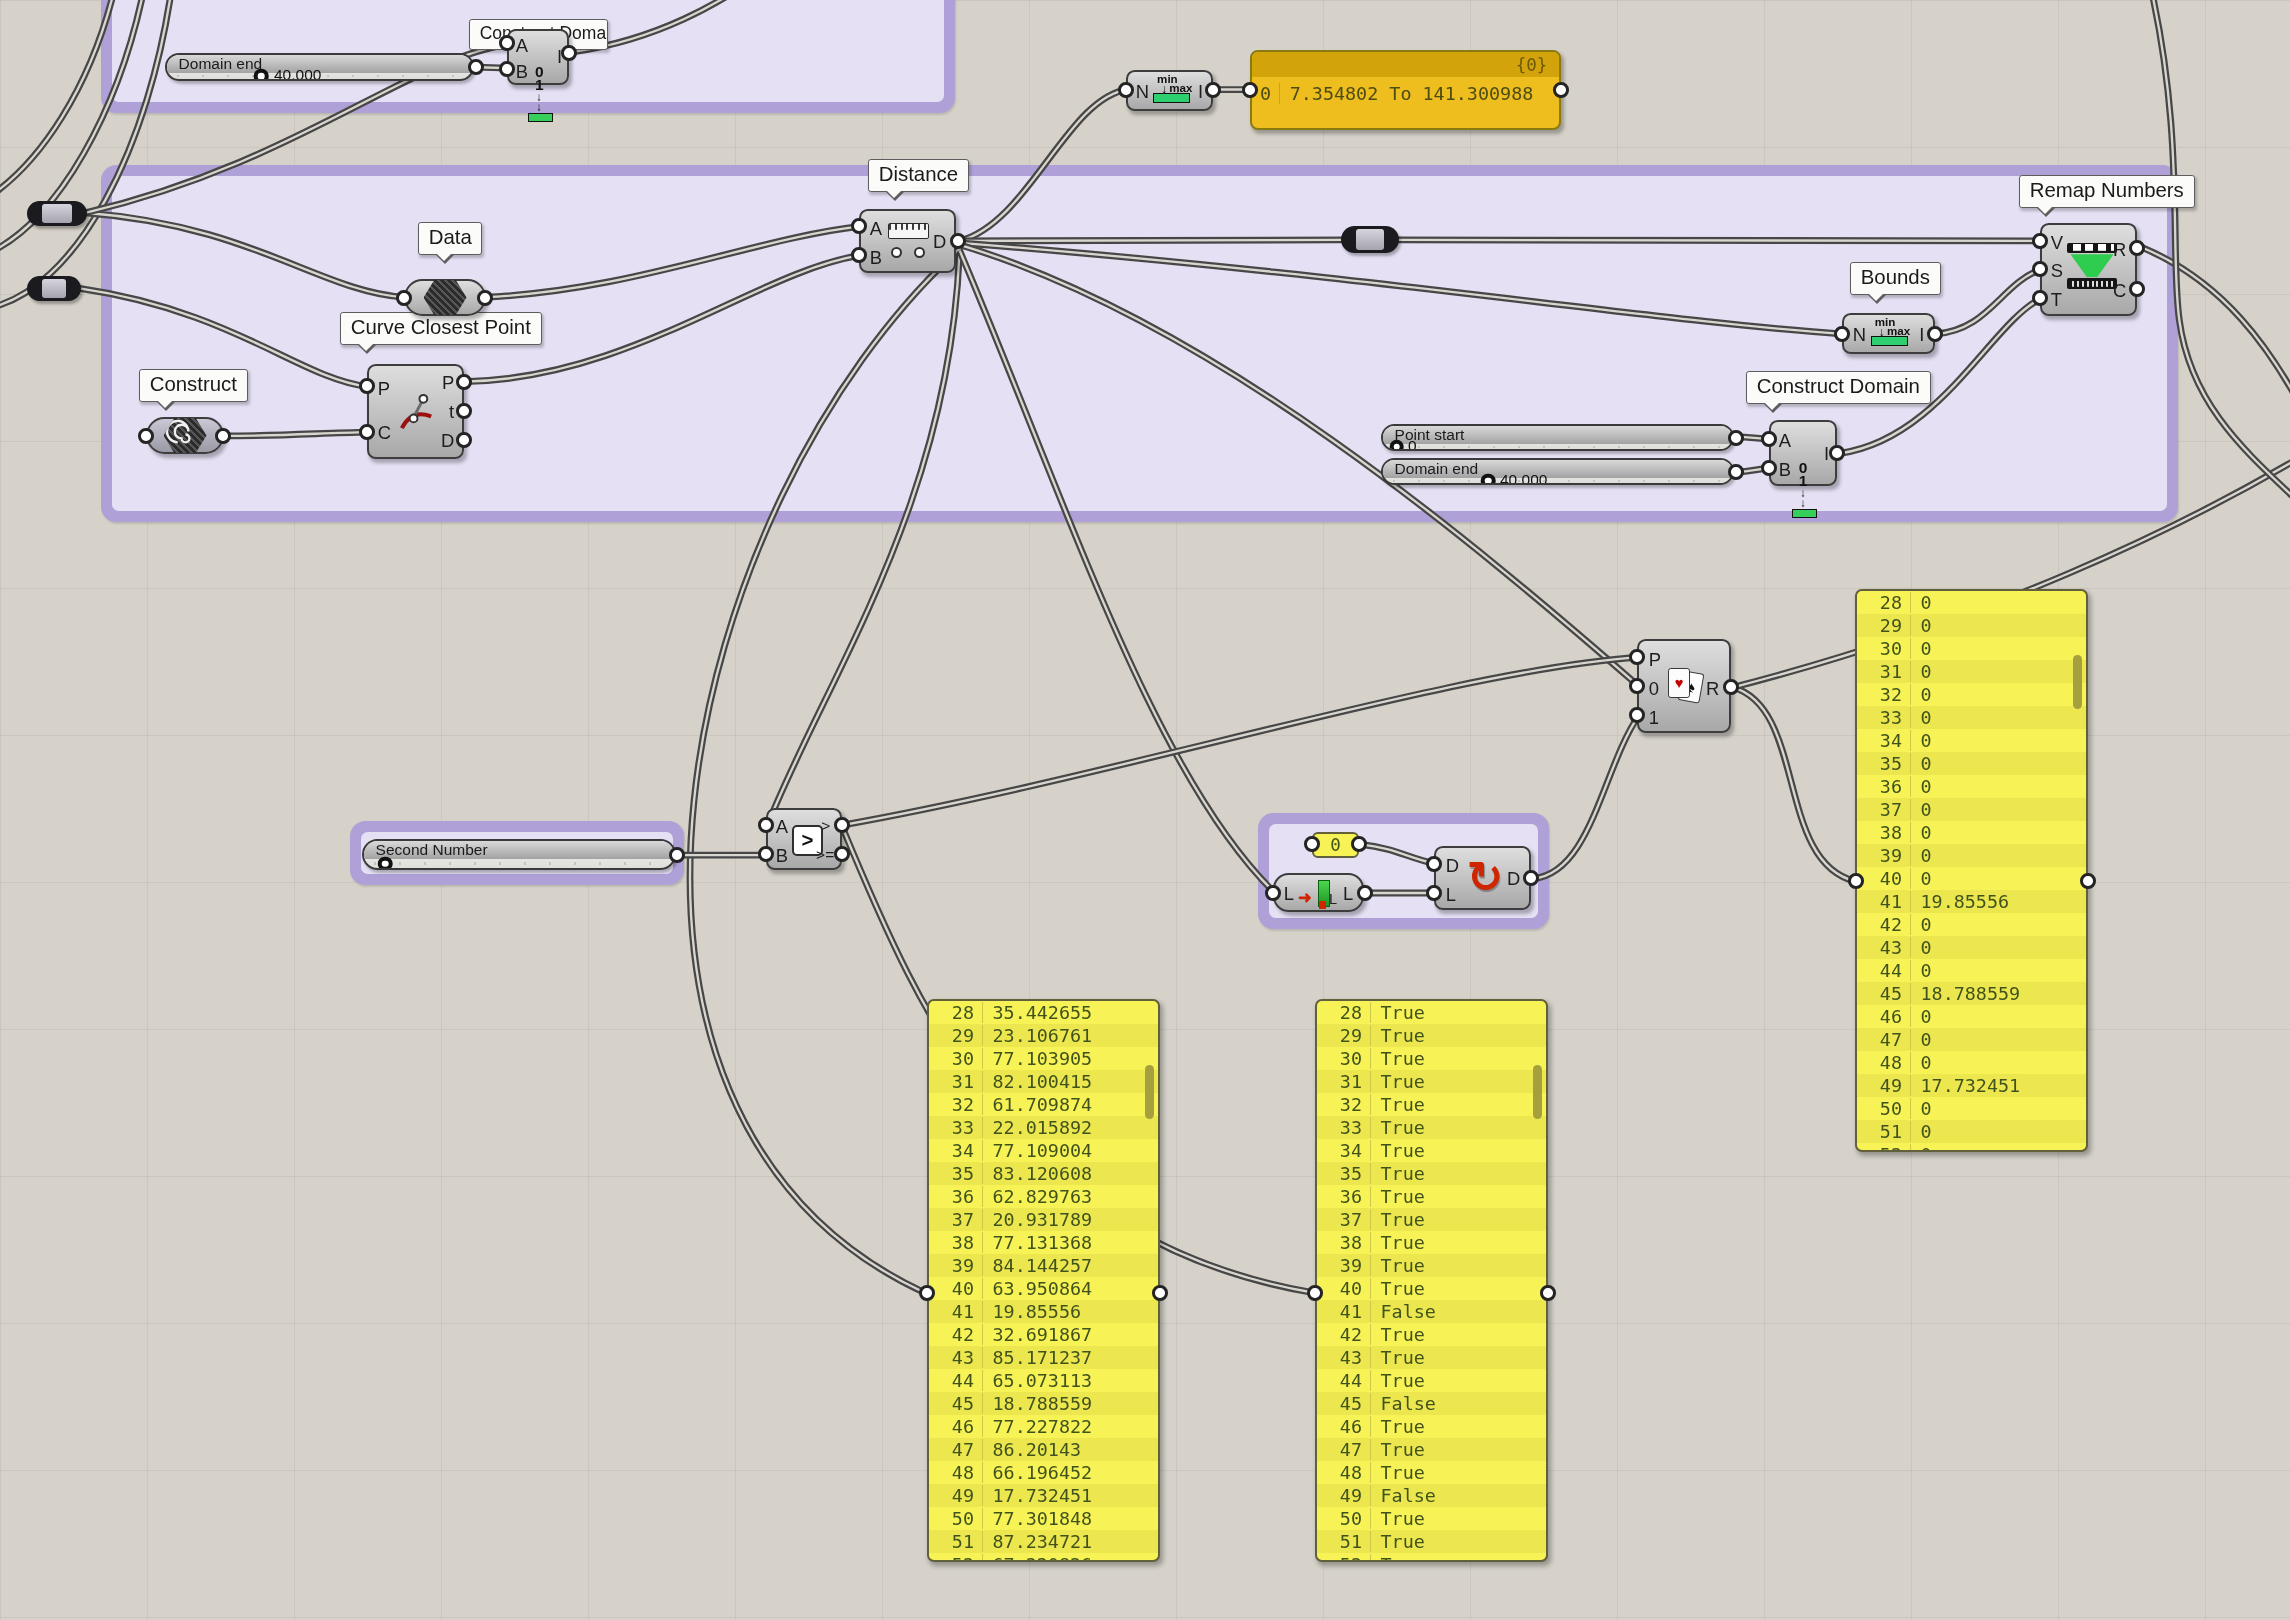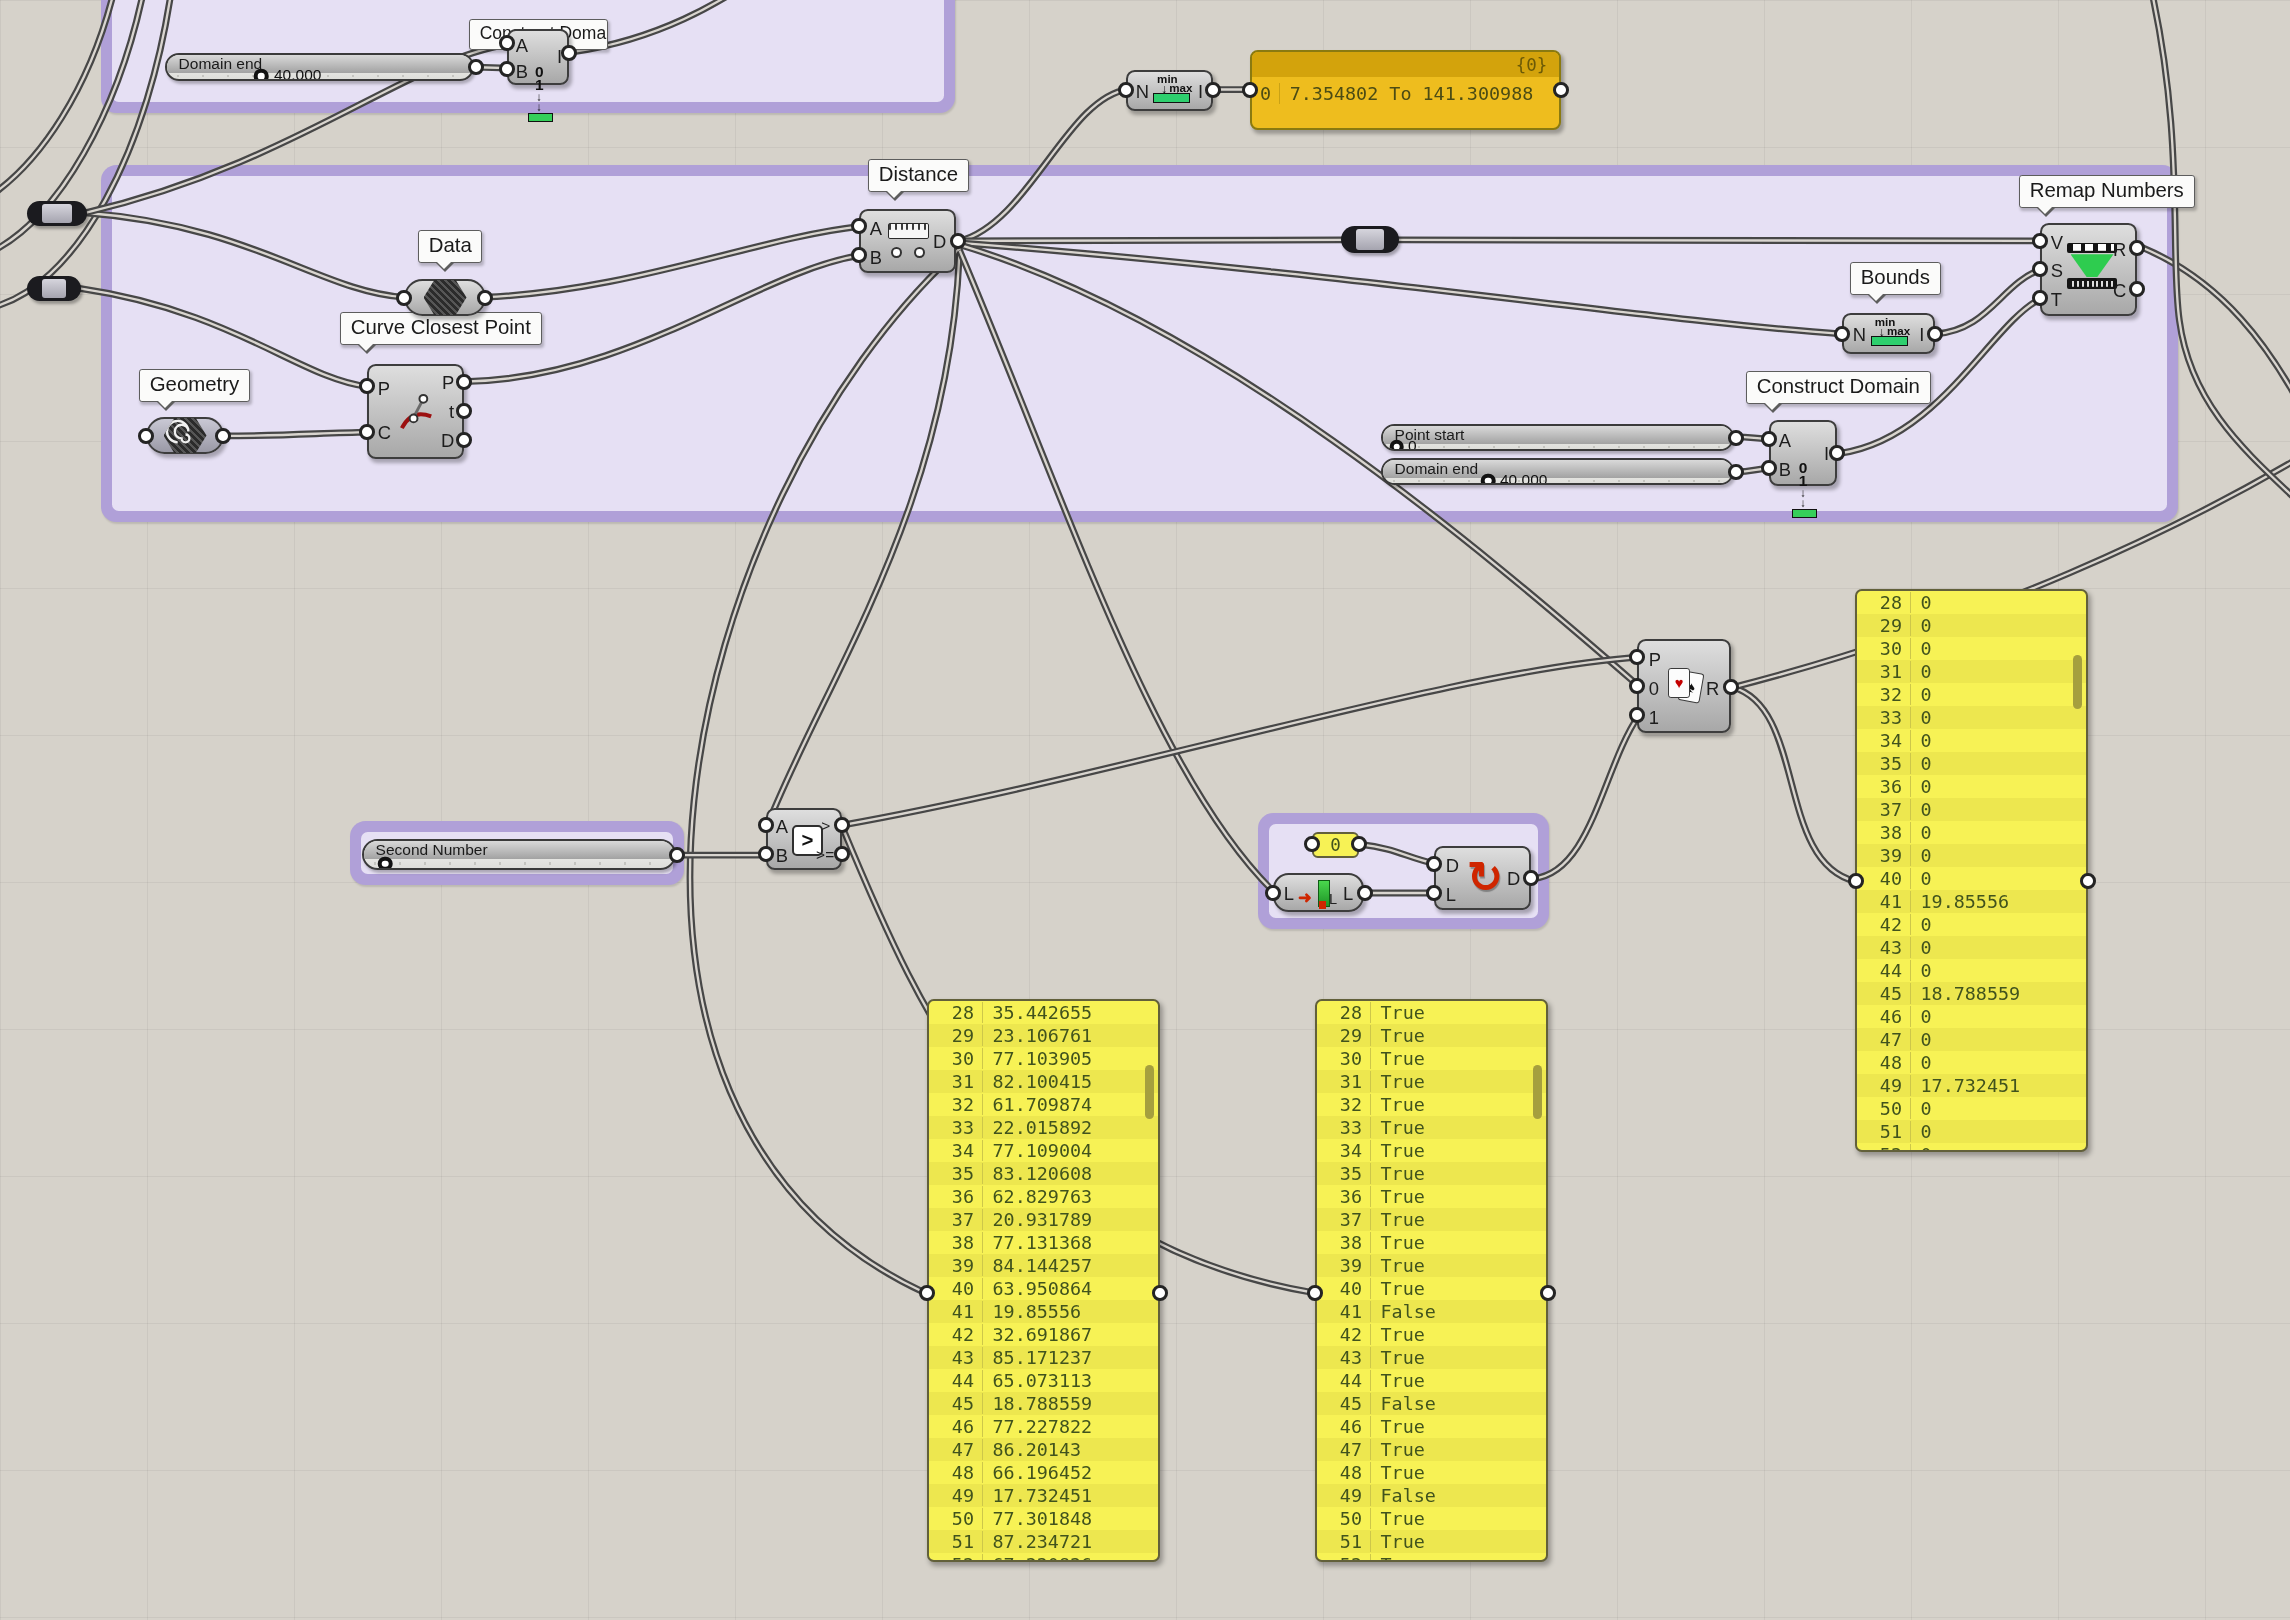--- a/index.html
+++ b/index.html
@@ -150,23 +150,23 @@
     <path d="M1994,344 C2050,340 2062,292 2104,277" fill="none" stroke="#d9d5cf" stroke-width="2.4"></path>
     <path d="M1896,467 C2000,452 2052,332 2104,307" fill="none" stroke="#474747" stroke-width="7"></path>
     <path d="M1896,467 C2000,452 2052,332 2104,307" fill="none" stroke="#d9d5cf" stroke-width="2.4"></path>
     <path d="M491,69 L524,70" fill="none" stroke="#474747" stroke-width="7"></path>
     <path d="M491,69 L524,70" fill="none" stroke="#d9d5cf" stroke-width="2.4"></path>
     <path d="M592,53 C680,40 742,2 782,-25" fill="none" stroke="#474747" stroke-width="7"></path>
     <path d="M592,53 C680,40 742,2 782,-25" fill="none" stroke="#d9d5cf" stroke-width="2.4"></path>
   </svg>
 
 <div class="callout" style="left:469px;top:19.4px;width:118px;height:21.3px;overflow:hidden;text-align:center;font-size:17.5px;z-index:3;">Construct Domain</div>
-<div class="callout pt" style="left:418px;top:230px;">Data</div>
+<div class="callout pt" style="left:418px;top:222px;">Data</div>
 <div class="callout pt" style="left:340px;top:312px;">Curve Closest Point</div>
-<div class="callout pt" style="left:139px;top:369px;">Geometry</div>
+<div class="callout pt" style="left:139px;top:369px;">Construct</div>
 <div class="callout pt" style="left:868px;top:159px;">Distance</div>
 <div class="callout pt" style="left:2019px;top:175px;">Remap Numbers</div>
 <div class="callout pt" style="left:1850px;top:262px;">Bounds</div>
 <div class="callout pt" style="left:1746px;top:371px;">Construct Domain</div>
 
 <div class="slider" style="left:165px;top:53px;width:309px;height:28px;">
   <div class="lab">Domain end</div>
   <div class="track">
     <div class="ticks"></div>
     <div class="knob" style="left:94px;"></div>

